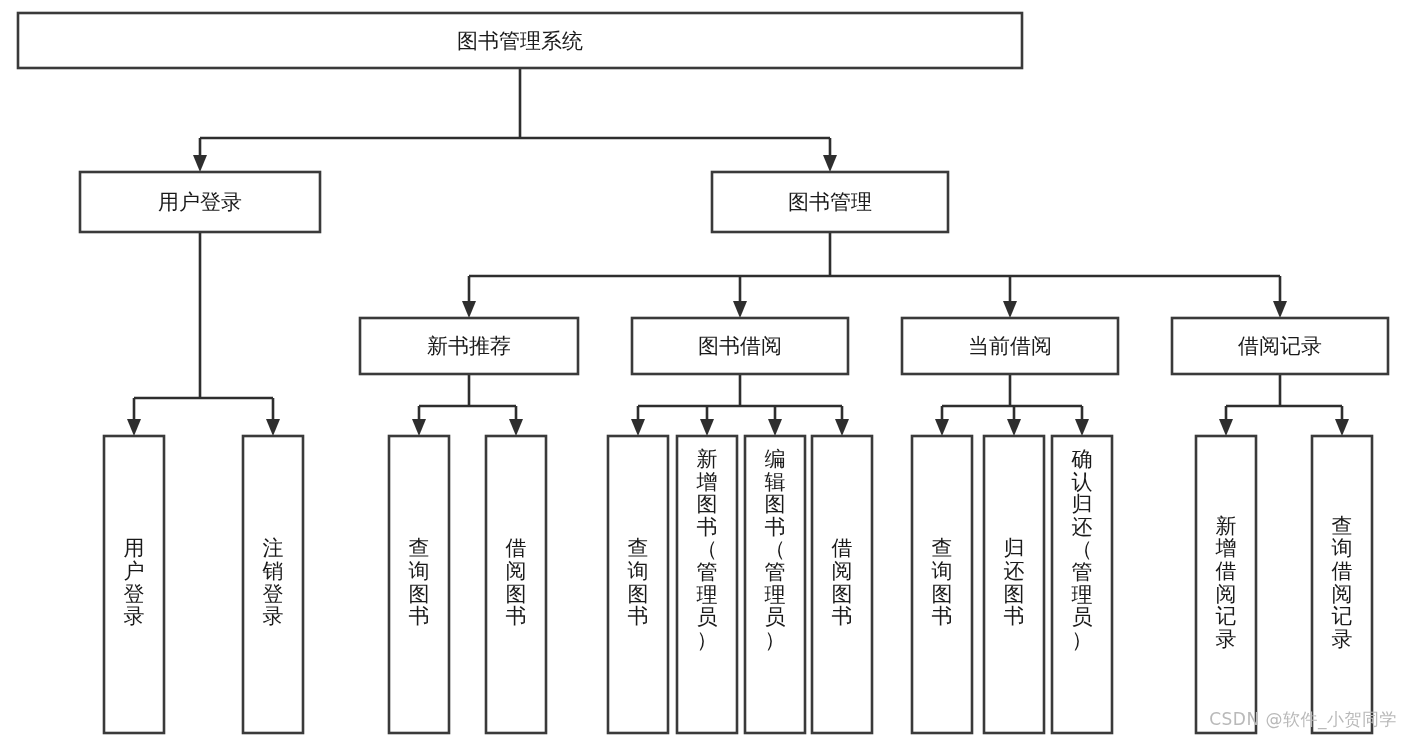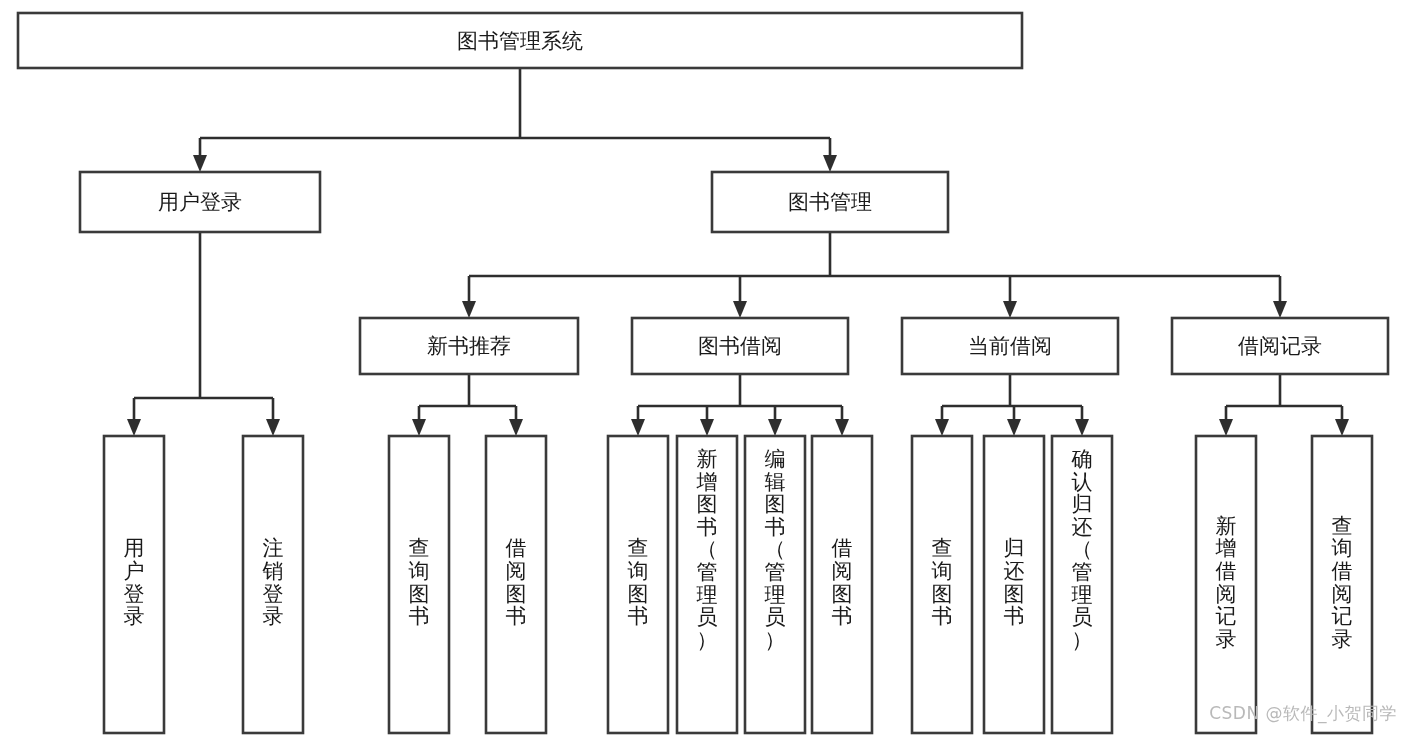--- a/index.html
+++ b/index.html
@@ -45,21 +45,21 @@
     stroke-width: 2.6;
     fill: none;
   }
   .arrowhead {
     fill: #2e2e2e;
     stroke: none;
   }
   .watermark {
     position: absolute;
     right: 8px;
-    bottom: 22px;
+    bottom: 16px;
     font-family: "DejaVu Sans", "Liberation Sans", sans-serif;
     font-size: 17px;
     color: #b9b9b9;
     letter-spacing: 0.5px;
     white-space: nowrap;
     user-select: none;
     margin-left: 46px;
   }
 </style>
 </head>

